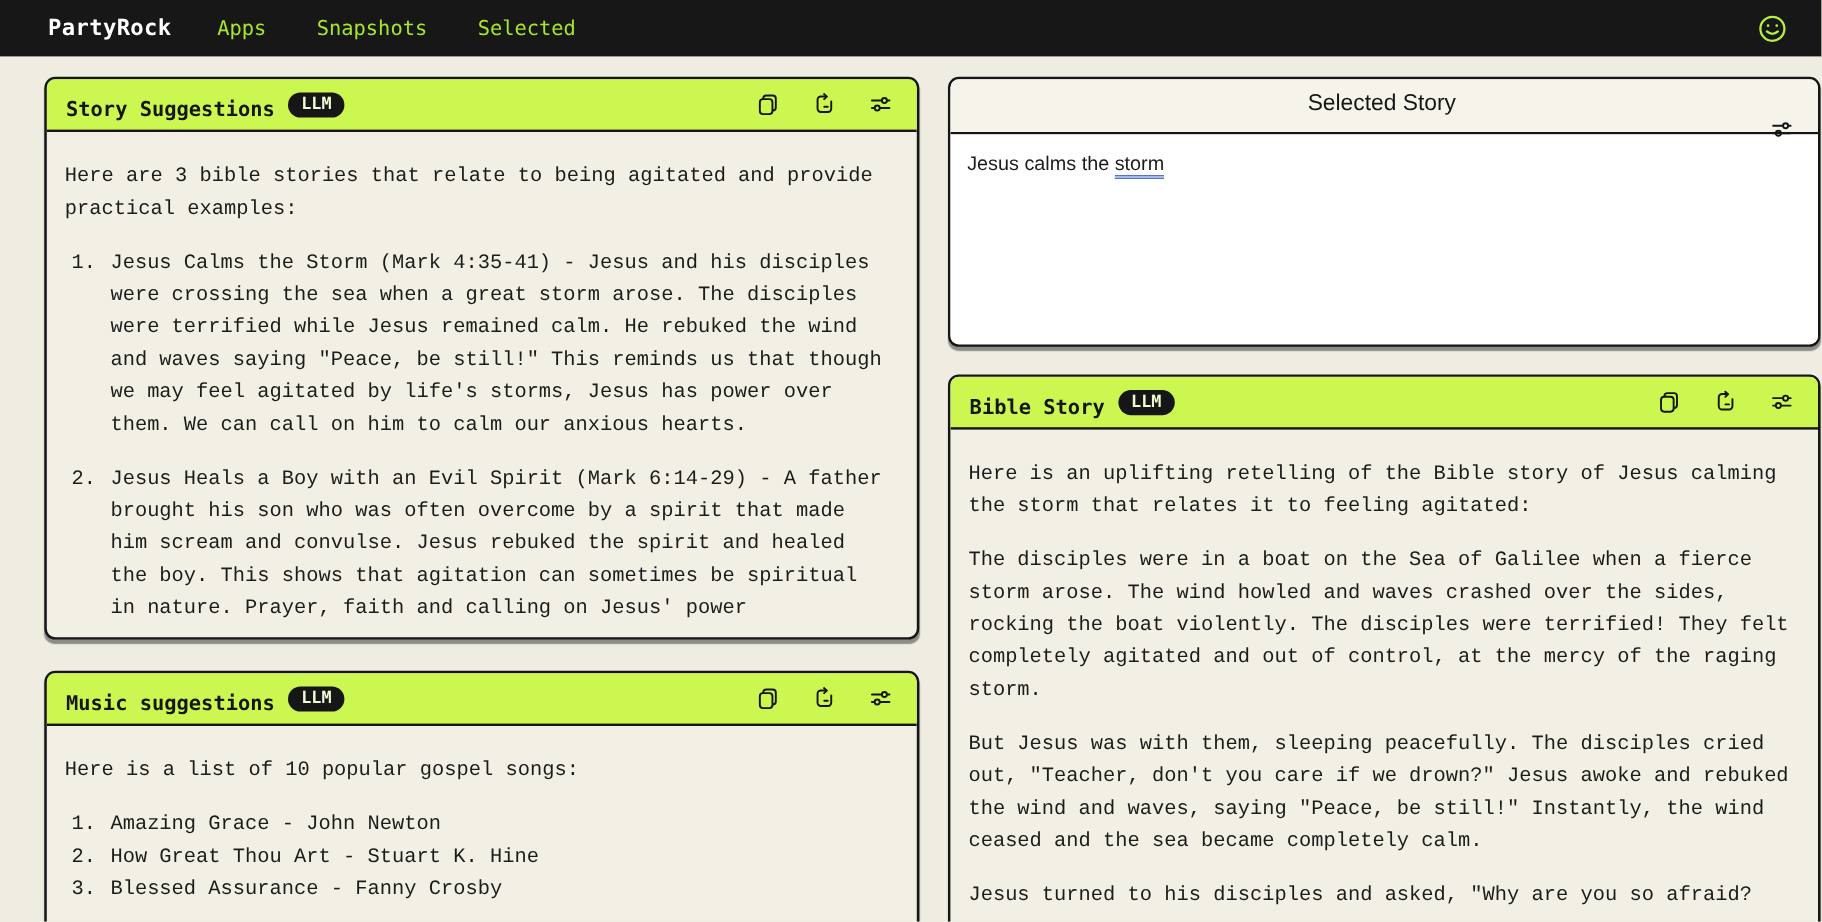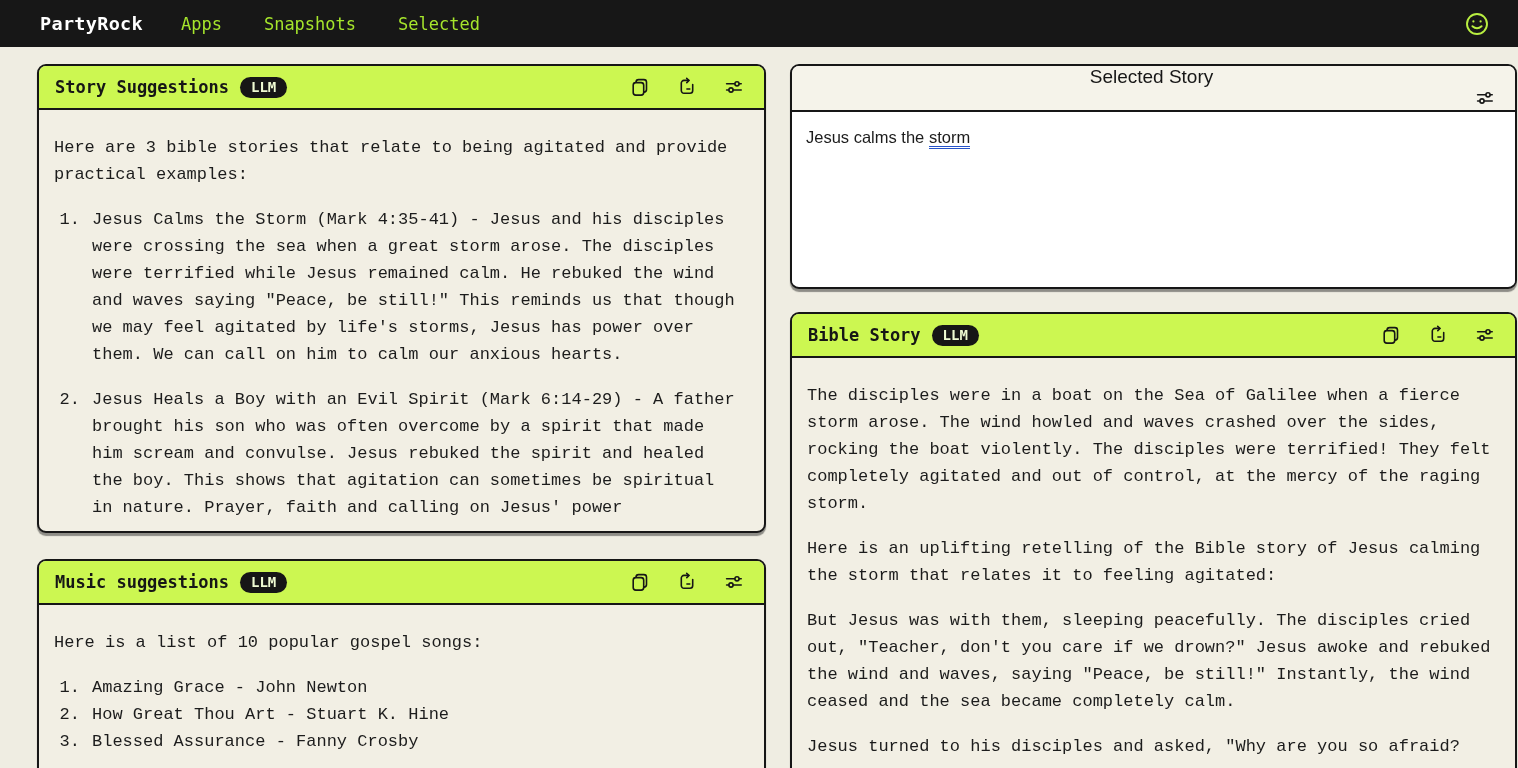--- a/index.html
+++ b/index.html
@@ -59,20 +59,21 @@
   }
   .widget-header.plain {
     height: 46px;
     background: #f5f3ea;
     flex-direction: column;
   }
   .widget-title {
     font-family: "DejaVu Sans Mono", monospace;
     font-weight: bold; font-size: 17px; color: #161616;
     white-space: nowrap;
+    margin-top: 10px;
   }
   .widget-title.sans {
     font-family: "Liberation Sans", sans-serif;
     font-weight: 500; font-size: 19px;
   }
   .llm-badge {
     margin-left: 11px;
     background: #161616; color: #eefad2;
     font-family: "DejaVu Sans Mono", monospace;
     font-weight: bold; font-size: 14px;
@@ -293,18 +294,18 @@
               <path d="M15.3 6.8 H17.2"></path>
           <path d="M2.6 13 H4.6"></path>
               <circle cx="7" cy="13" r="2.1"></circle>
               <path d="M9.3 13 H17.2"></path>
         </svg>
           </span>
       </button>
     </span>
   </div>
   <div class="widget-body">
+    <p>Here is an uplifting retelling of the Bible story of Jesus calming the storm that relates it to feeling agitated:</p>
     <p>The disciples were in a boat on the Sea of Galilee when a fierce storm arose. The wind howled and waves crashed over the sides, rocking the boat violently. The disciples were terrified! They felt completely agitated and out of control, at the mercy of the raging storm.</p>
-    <p>Here is an uplifting retelling of the Bible story of Jesus calming the storm that relates it to feeling agitated:</p>
     <p>But Jesus was with them, sleeping peacefully. The disciples cried out, "Teacher, don't you care if we drown?" Jesus awoke and rebuked the wind and waves, saying "Peace, be still!" Instantly, the wind ceased and the sea became completely calm.</p>
     <p>Jesus turned to his disciples and asked, "Why are you so afraid?</p>
   </div>
 </section>
 
 </body></html>

